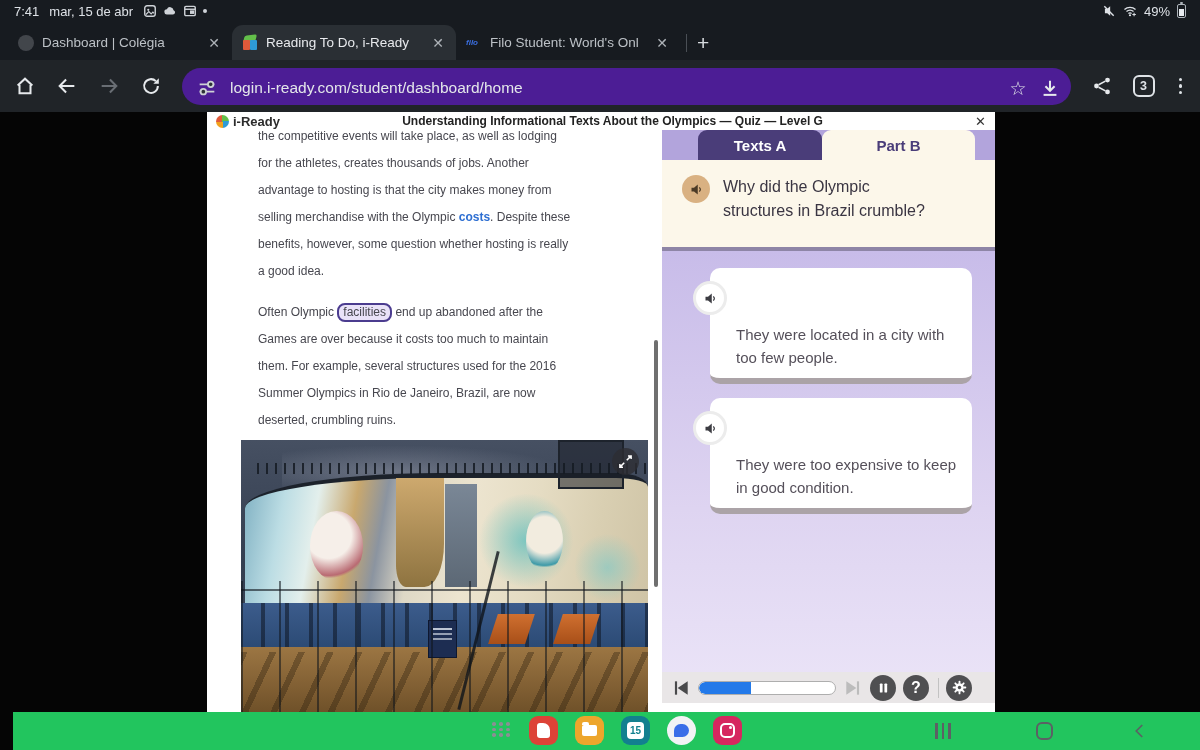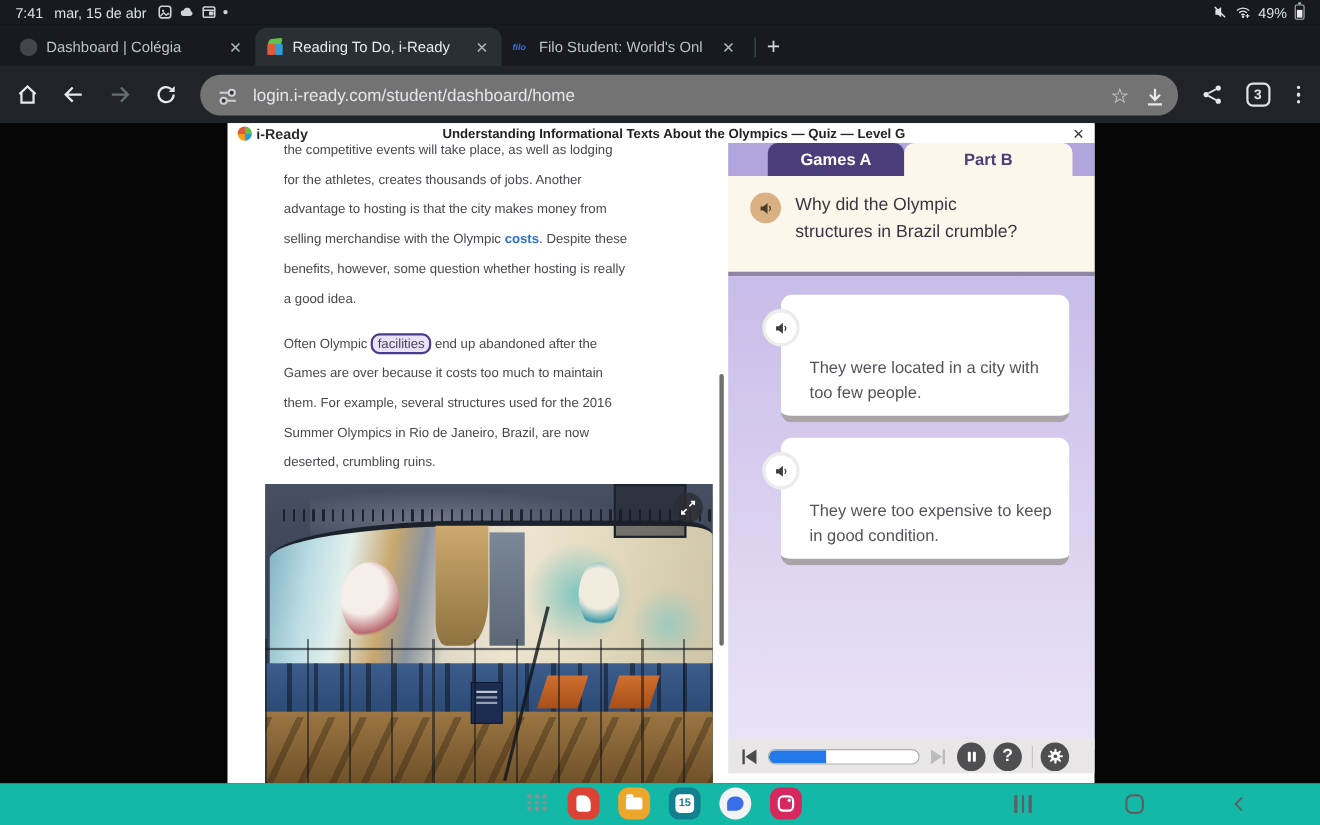--- a/index.html
+++ b/index.html
@@ -33,21 +33,21 @@
   .fav-cube-l { position:absolute; left:1px; top:5px; width:7px; height:10px; background:#e05a3a; border-radius:1px; }
   .fav-cube-r { position:absolute; left:8px; top:5px; width:7px; height:10px; background:#2e9bd6; border-radius:1px; }
   .fav-filo { color:#3b6fe0; font-size:8px; font-weight:bold; font-style:italic; line-height:16px; }
   .tab-divider { width:1px; height:18px; background:#4a4f55; margin:0 10px 8px 6px; }
   .new-tab { color:#d6dade; font-size:21px; margin-bottom:5px; }
 
   
   .toolbar { position:absolute; top:60px; left:0; right:0; height:52px; background:#202428;
     display:flex; align-items:center; padding:0 14px; gap:20px; }
   .tb-ic { width:22px; height:22px; flex:0 0 auto; }
-  .url-pill { flex:1; height:37px; background:#737373; border-radius:19px; display:flex; align-items:center;
+  .url-pill { flex:1; height:37px; background:#4c1d95; border-radius:19px; display:flex; align-items:center;
     gap:12px; padding:4px 10px 0 14px; color:#e4e7ea; font-size:15.5px; }
   .url-text { flex:1; white-space:nowrap; overflow:hidden; }
   .star-glyph { color:#dfe3e7; font-size:19px; }
   .tab-count { width:22px; height:22px; border:2px solid #dfe3e7; border-radius:6px; color:#dfe3e7;
     font-size:12.5px; font-weight:bold; display:flex; align-items:center; justify-content:center; }
   .menu-dots { display:flex; flex-direction:column; gap:3px; padding:0 4px; }
   .menu-dots i { width:3.5px; height:3.5px; border-radius:50%; background:#dfe3e7; }
 
   
   .page { position:absolute; top:112px; left:0; width:1200px; height:600px; background:#050505;padding-left:40px; }
@@ -134,21 +134,21 @@
   .audio-bar { position:absolute; left:0; bottom:9px; width:333px; height:31px; background:#e9e6e7;
     display:flex; align-items:center; gap:7px; padding:0 9px; }
   .track { position:relative; width:138px; height:14px; background:#fff; border:1px solid #aeaeae; border-radius:8px; overflow:hidden; }
   .track-fill { position:absolute; left:0; top:0; bottom:0; width:38%; background:#2379e9; border-radius:8px 0 0 8px; }
   .round-btn { width:26px; height:26px; border-radius:50%; background:#4f4f51; color:#fff;
     display:flex; align-items:center; justify-content:center; flex:0 0 26px; }
   .round-btn .q { font-size:16px; font-weight:bold; }
   .audio-divider { width:1px; height:20px; background:#c2c2c2; margin-left:2px; }
 
   
-  .taskbar { position:absolute; left:0; right:0; bottom:0; height:38px; background:#14b8a6; }
+  .taskbar { position:absolute; left:13px; right:0; bottom:0; height:38px; background:#22c55e; }
   .drawer-dots { position:absolute; left:479px; top:10px; display:grid; grid-template-columns:repeat(3,5px); gap:2px; }
   .drawer-dots i { width:3.5px; height:3.5px; border-radius:50%; background:#8b8f94; }
   .app { position:absolute; top:4px; width:29px; height:29px; border-radius:9px; display:flex; align-items:center; justify-content:center; }
   .app-notes { left:516px; background:#dd4237; }
   .app-notes i { width:13px; height:15px; background:#fff; border-radius:3px 7px 3px 3px; }
   .app-files { left:562px; background:#eda62c; }
   .app-files i { width:15px; height:11px; background:#fff; border-radius:2px; position:relative; }
   .app-files i::before { content:""; position:absolute; top:-3px; left:0; width:7px; height:3px; background:#fff; border-radius:2px 2px 0 0; }
   .app-cal { left:608px; background:#12808f; color:#fff; }
   .app-cal i { width:17px; height:17px; background:#fff; border-radius:4px; color:#12808f;
@@ -322,21 +322,21 @@
             <svg width="15" height="15" viewBox="0 0 24 24">
                 <path d="M14 10l7-7M21 8V3h-5M10 14l-7 7M3 16v5h5" fill="none" stroke="#fff" stroke-width="2.4"></path>
               </svg>
           </span>
         </div>
       </div>
       <i class="passage-scrollbar"></i>
 
       <div class="right-panel">
         <div class="tabs-row">
-          <div class="part-tab part-a">Games A</div>
+          <div class="part-tab part-a">Texts A</div>
           <div class="part-tab part-b">Part B</div>
         </div>
         <div class="question-area">
           <span class="speaker-tan">
             <svg width="15" height="15" viewBox="0 0 24 24">
                 <path d="M4 9h4l6-5v16l-6-5H4z" fill="#4b3a26"></path>
                 <path d="M16.5 8.5a5 5 0 010 7" fill="none" stroke="#4b3a26" stroke-width="1.8"></path>
               </svg>
           </span>
           <span class="question-text">Why did the Olympic

